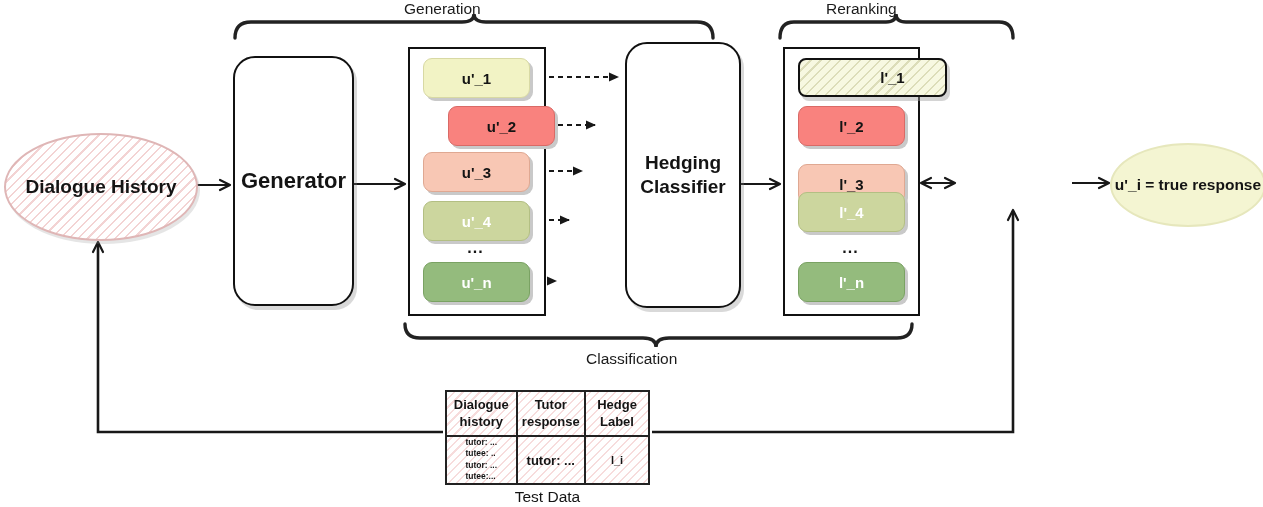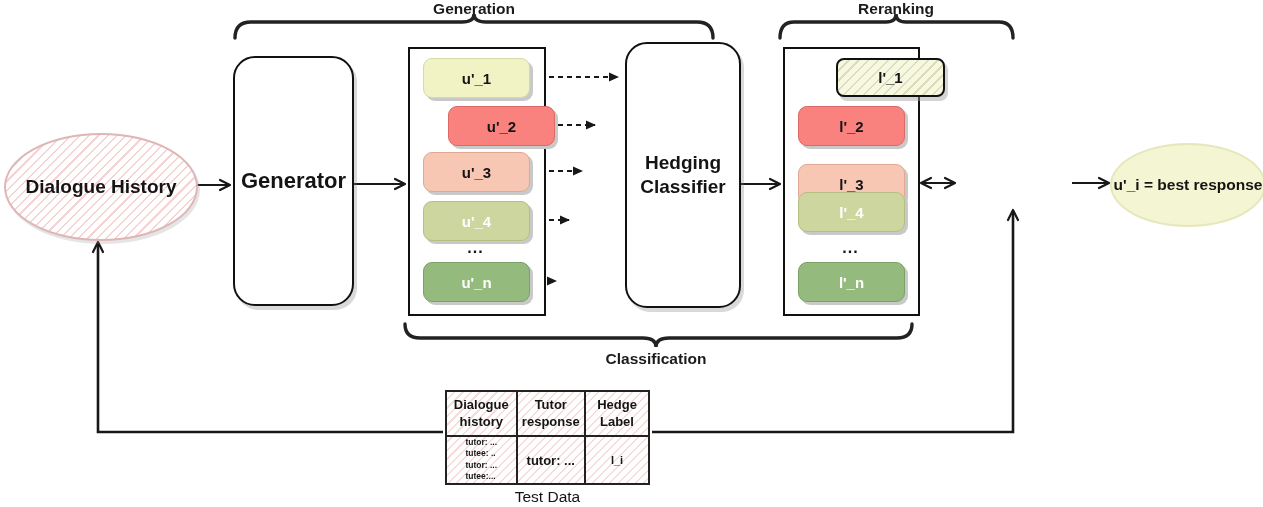--- a/index.html
+++ b/index.html
@@ -4,21 +4,21 @@
 <style>
   html,body{margin:0;padding:0;background:#fff;}
   #canvas{
     position:relative;width:1263px;height:507px;overflow:hidden;
     font-family:"Liberation Sans",sans-serif;color:#141414;background:#fff;
   }
   .abs{position:absolute;}
   svg.layer{position:absolute;left:0;top:0;width:1263px;height:507px;pointer-events:none;}
 
   
-  .brace-label{font-size:15.5px;font-weight:700;text-align:center;color:#1b1b1b;}
+  .brace-label{font-size:15.5px;font-weight:400;text-align:left;color:#1b1b1b;}
 
   
   .ellipse{
     border-radius:50%;display:flex;align-items:center;justify-content:center;
     text-align:center;font-weight:700;
   }
   .ellipse.pink{
     background:
       repeating-linear-gradient(135deg, rgba(224,140,140,.38) 0 1.6px, rgba(255,255,255,0) 1.6px 6.5px),
       #fff;
@@ -142,30 +142,30 @@
   <div class="cand c-salmon" style="left:423px;top:152px;">u'_3</div>
   <div class="cand c-lgreen" style="left:423px;top:201px;">u'_4</div>
   <div class="dots" style="left:423px;top:239px;">...</div>
   <div class="cand c-green" style="left:423px;top:262px;">u'_n</div>
 
   <div class="abs proc" id="classifier-box" style="left:625px;top:42px;width:112px;height:262px;">
     <span class="inner">Hedging Classifier</span>
   </div>
 
   <div class="abs stack" style="left:783px;top:47px;width:133px;height:265px;"></div>
-  <div class="cand c-hatch" style="left:836px;top:58px;">l'_1</div>
+  <div class="cand c-hatch" style="left:798px;top:58px;padding-left:40px;">l'_1</div>
   <div class="cand c-red" style="left:798px;top:106px;">l'_2</div>
   <div class="cand c-salmon" style="left:798px;top:164px;">l'_3</div>
   <div class="cand c-lgreen" style="left:798px;top:192px;">l'_4</div>
   <div class="dots" style="left:798px;top:239px;">...</div>
   <div class="cand c-green" style="left:798px;top:262px;">l'_n</div>
 
 
   <div class="abs ellipse yellow" style="left:1110px;top:143px;width:152px;height:80px;">
-    <span>u'_i = best response</span>
+    <span>u'_i = true response</span>
   </div>
 
   <table class="abs" id="test-data-table" style="left:445px;top:390px;width:205px;height:94px;">
     <tbody>
         <tr>
       <td class="hdr" style="width:71px;">Dialogue history</td>
       <td class="hdr" style="width:68px;">Tutor response</td>
       <td class="hdr" style="width:66px;">Hedge Label</td>
     </tr>
     <tr>

